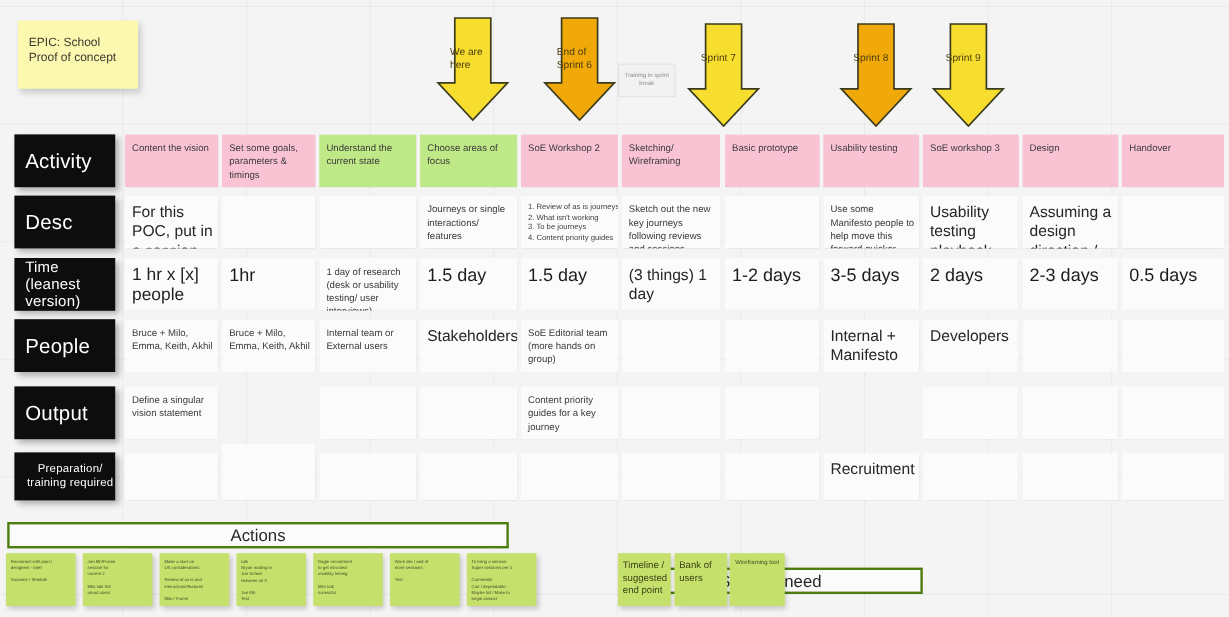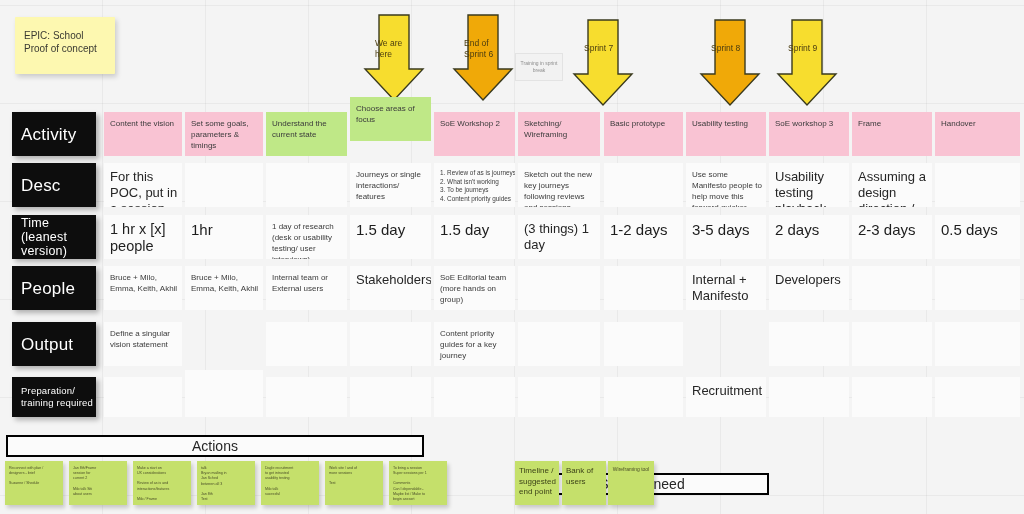--- a/index.html
+++ b/index.html
@@ -38,40 +38,40 @@
   #training-note{position:absolute;left:515px;top:53px;width:48px;height:28px;
     background:#f2f2f2;border:1px solid #e3e3e3;
     font-size:5px;line-height:7px;color:#8d8d8d;
     padding:6px 4px;box-sizing:border-box;text-align:center;}
 
   
   .rowlabel{position:absolute;left:12px;background:#0d0d0d;color:#fff;
     box-shadow:3px 3px 5px rgba(0,0,0,.28);
     display:flex;align-items:center;padding-left:9px;box-sizing:border-box;}
   .rowlabel span{font-size:17px;line-height:19px;letter-spacing:.2px;}
-  .rowlabel.small span{font-size:9.5px;line-height:12px;}
+  .rowlabel.small span{font-size:9.5px;line-height:12px;text-align:center;}
   .rowlabel.two span{font-size:12.5px;line-height:14px;}
 
   
   .cell{position:absolute;box-sizing:border-box;overflow:hidden;}
   .card{position:absolute;inset:0;box-sizing:border-box;
     box-shadow:1.5px 2px 3.5px rgba(0,0,0,.16);}
   .card.white{background:#fbfbfb;}
   .card.pink{background:#f9c3d3;}
   .card.green{background:#bfe887;}
   .card .txt{position:absolute;left:6px;right:4px;top:6px;}
   .t-sm{font-size:8px;line-height:11px;color:#3b3b3b;}
   .t-md{font-size:13px;line-height:16px;color:#262626;}
   .t-lg{font-size:14.5px;line-height:17px;color:#1f1f1f;}
   .t-num{font-size:15px;line-height:18px;color:#1d1d1d;}
   ol.numlist{margin:0;padding:0;list-style:none;}
   ol.numlist li{font-size:6.4px;line-height:8.6px;color:#3d3d3d;white-space:nowrap;}
 
   
-  .banner{position:absolute;background:#fbfbfb;border:2px solid #000000;
+  .banner{position:absolute;background:#fbfbfb;border:2px solid #4d7c0f;
     display:flex;align-items:center;justify-content:center;box-sizing:border-box;}
   .banner span{font-size:14px;color:#262626;}
 
   .gnote{position:absolute;background:#c5e06b;box-sizing:border-box;
     box-shadow:2px 2.5px 4px rgba(0,0,0,.18);padding:5px 4px;}
   .gnote .gt{font-size:8px;line-height:10.5px;color:#3c4218;}
   .gnote .gtiny{font-size:3.6px;line-height:5.2px;color:#4a4e28;}
 </style>
 </head>
 <body>
@@ -143,21 +143,21 @@
     <div class="cell" style="left: 185px; top: 112px; width: 78px; height: 44px;">
       <div class="card pink">
         <div class="txt t-sm">Set some goals, parameters &amp; timings</div>
       </div>
     </div>
     <div class="cell" style="left: 266px; top: 112px; width: 81px; height: 44px;">
       <div class="card green">
         <div class="txt t-sm">Understand the current state</div>
       </div>
     </div>
-    <div class="cell" style="left: 350px; top: 97px; width: 81px; height: 44px;">
+    <div class="cell" style="left: 350px; top: 112px; width: 81px; height: 44px;">
       <div class="card green">
         <div class="txt t-sm">Choose areas of focus</div>
       </div>
     </div>
     <div class="cell" style="left: 434px; top: 112px; width: 81px; height: 44px;">
       <div class="card pink">
         <div class="txt t-sm">SoE Workshop 2</div>
       </div>
     </div>
     <div class="cell" style="left: 518px; top: 112px; width: 82px; height: 44px;">
@@ -175,21 +175,21 @@
         <div class="txt t-sm">Usability testing</div>
       </div>
     </div>
     <div class="cell" style="left: 769px; top: 112px; width: 80px; height: 44px;">
       <div class="card pink">
         <div class="txt t-sm">SoE workshop 3</div>
       </div>
     </div>
     <div class="cell" style="left: 852px; top: 112px; width: 80px; height: 44px;">
       <div class="card pink">
-        <div class="txt t-sm">Frame</div>
+        <div class="txt t-sm">Design</div>
       </div>
     </div>
     <div class="cell" style="left: 935px; top: 112px; width: 85px; height: 44px; padding-left: 28px;">
       <div class="card pink">
         <div class="txt t-sm">Handover</div>
       </div>
     </div>
     <div class="cell" style="left: 104px; top: 163px; width: 78px; height: 44px;">
       <div class="card white">
         <div class="txt t-md">For this POC, put in a session with Bruce to define</div>

